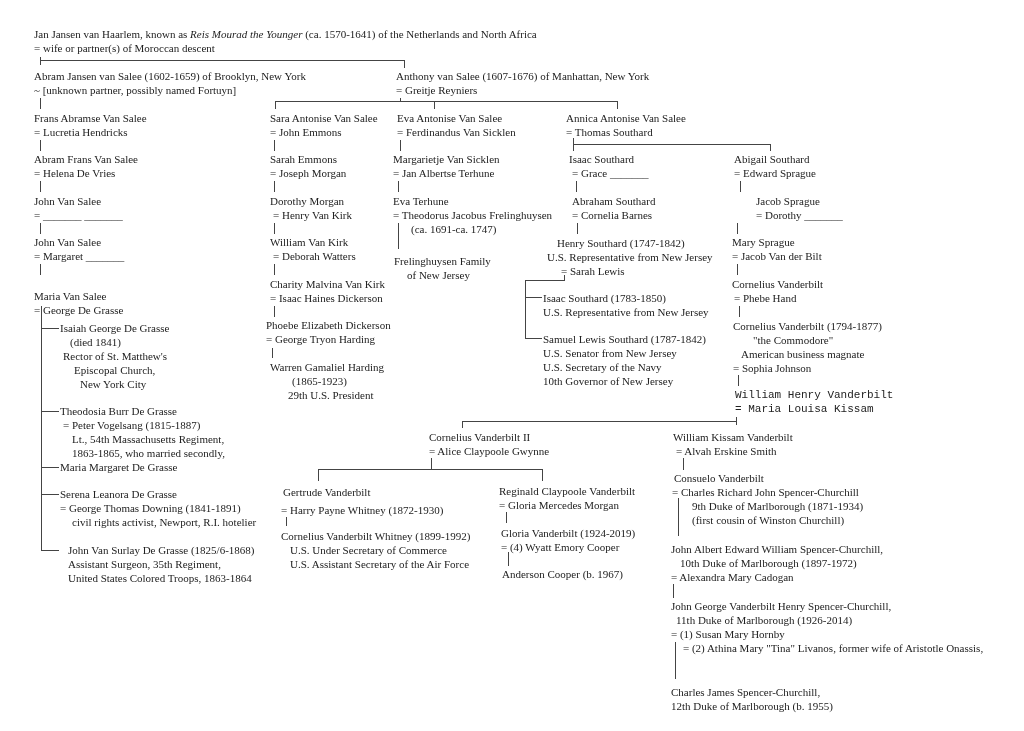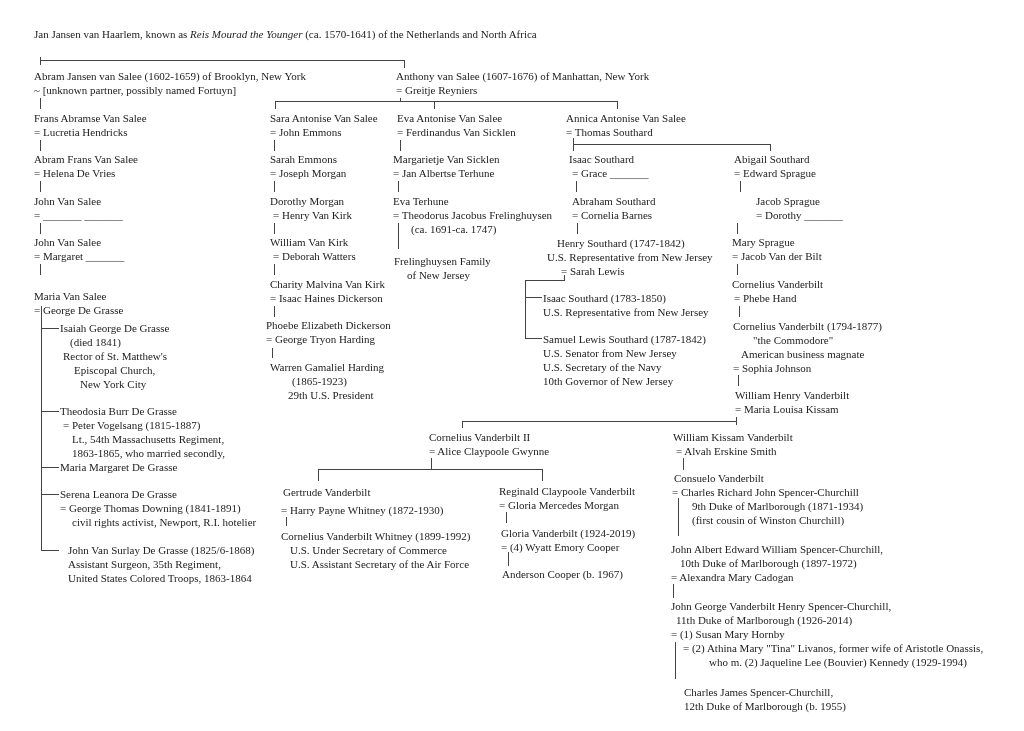--- a/index.html
+++ b/index.html
@@ -9,20 +9,21 @@
   .t b { font-weight:normal; }
   .hl { position:absolute; height:1px; background:#444; }
   .vl { position:absolute; width:1px; background:#444; }
   .ln { display:block; }
 </style>
 </head>
 <body>
 
 <div class="t" style="left:34px;top:27px;">
   <span class="ln"><span>Jan Jansen van Haarlem, known as </span><i>Reis Mourad the Younger</i><span> (ca. 1570-1641) of the Netherlands and North Africa</span></span>
+  <span class="ln">= wife or partner(s) of Moroccan descent</span>
 </div>
 <div class="vl" style="left:40px;top:57px;height:8px;"></div>
 <div class="hl" style="left:40px;top:60px;width:365px;"></div>
 <div class="vl" style="left:404px;top:60px;height:8px;"></div>
 
 <div class="t" style="left:34px;top:69px;">
   <span class="ln">Abram Jansen van Salee (1602-1659) of Brooklyn, New York</span>
   <span class="ln">~ [unknown partner, possibly named Fortuyn]</span>
 </div>
 <div class="vl" style="left:40px;top:98px;height:11px;"></div>
@@ -213,21 +214,21 @@
     <span class="ln" style="padding-left:2px">= Phebe Hand</span>
   </div>
 <div class="vl" style="left:739px;top:306px;height:11px;"></div>
 <div class="t" style="left:733px;top:319px;">
   <span class="ln"><b>Cornelius Vanderbilt</b><span> (1794-1877)</span></span>
   <span class="ln" style="padding-left:20px">"the Commodore"</span>
   <span class="ln" style="padding-left:8px">American business magnate</span>
   <span class="ln">= Sophia Johnson</span>
 </div>
 <div class="vl" style="left:738px;top:375px;height:11px;"></div>
-<div class="t" style="left:735px;top:388px;">
+<div class="t" style="left:735px;top:388px;font-family:Liberation Mono, monospace;">
     <span class="ln">William Henry Vanderbilt</span>
     <span class="ln">= Maria Louisa Kissam</span>
   </div>
 <div class="vl" style="left:736px;top:417px;height:8px;"></div>
 <div class="hl" style="left:462px;top:421px;width:275px;"></div>
 <div class="vl" style="left:462px;top:421px;height:7px;"></div>
 
 <div class="t" style="left:429px;top:430px;">
     <span class="ln">Cornelius Vanderbilt II</span>
     <span class="ln">= Alice Claypoole Gwynne</span>
@@ -278,19 +279,18 @@
   <b class="ln">John Albert Edward William Spencer-Churchill,</b>
   <span class="ln" style="padding-left:9px"><b>10th Duke of Marlborough</b><span> (1897-1972)</span></span>
   <span class="ln">= Alexandra Mary Cadogan</span>
 </div>
 <div class="vl" style="left:673px;top:584px;height:14px;"></div>
 <div class="t" style="left:671px;top:599px;">
   <b class="ln">John George Vanderbilt Henry Spencer-Churchill,</b>
   <span class="ln" style="padding-left:5px"><b>11th Duke of Marlborough</b><span> (1926-2014)</span></span>
   <span class="ln">= (1) Susan Mary Hornby</span>
   <span class="ln" style="padding-left:12px">= (2) Athina Mary "Tina" Livanos, former wife of Aristotle Onassis,</span>
-  <span class="ln" style="padding-left:38px"><span>who m. (2) </span><b>Jaqueline Lee (Bouvier) Kennedy</b><span> (1929-1994)</span></span>
 </div>
 <div class="vl" style="left:675px;top:642px;height:37px;"></div>
-<div class="t" style="left:671px;top:685px;margin-left:13px;">
+<div class="t" style="left:671px;top:685px;">
   <b class="ln">Charles James Spencer-Churchill,</b>
   <span class="ln"><b>12th Duke of Marlborough</b><span> (b. 1955)</span></span>
 </div>
 
 </body></html>

